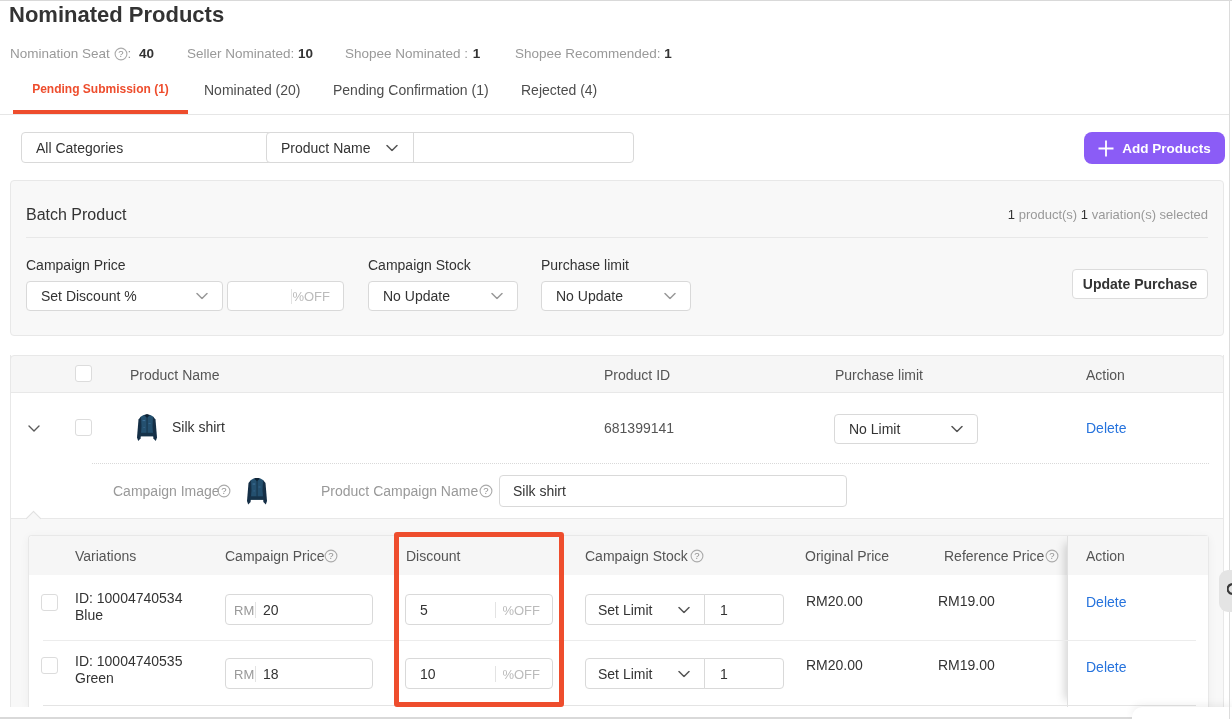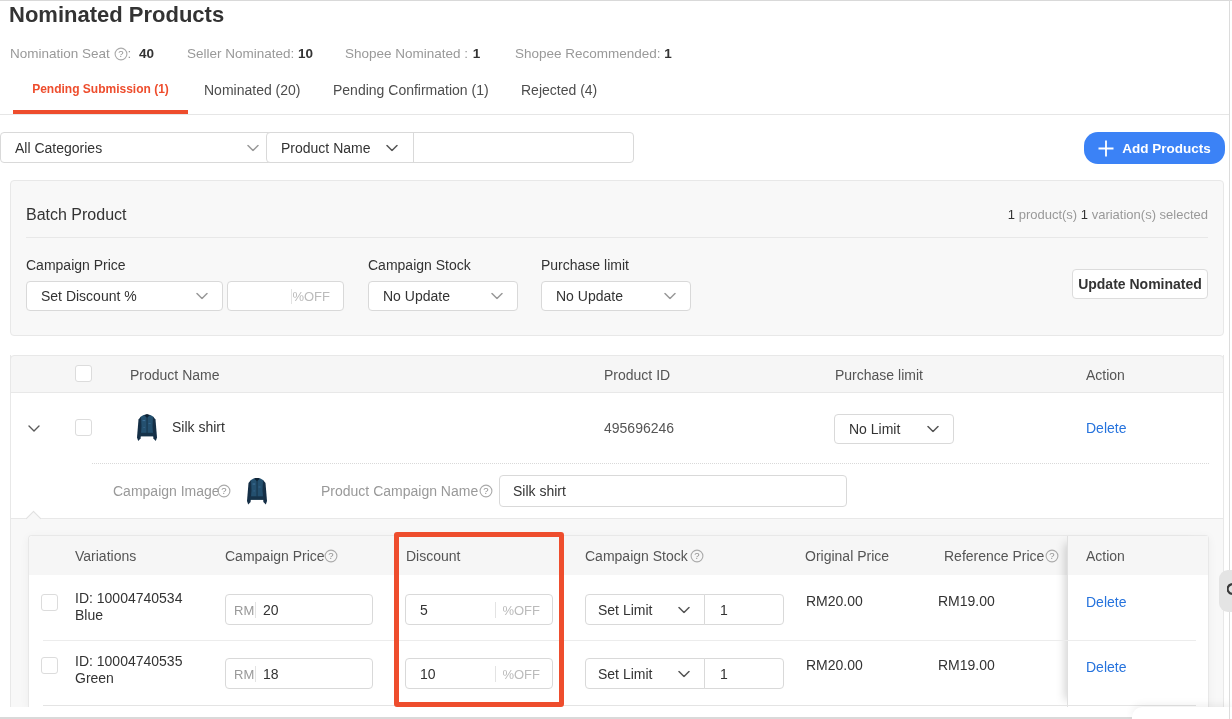--- a/index.html
+++ b/index.html
@@ -31,34 +31,34 @@
 <div class="abs" style="left:345px;top:46px;font-size:13.5px;color:#999;white-space:nowrap">Shopee Nominated : <span style="color:#333;font-weight:bold;margin-left:1px">1</span></div>
 <div class="abs" style="left:515px;top:46px;font-size:13.5px;color:#999;white-space:nowrap">Shopee Recommended: <span style="color:#333;font-weight:bold">1</span></div>
 
 <div class="abs" style="left:13px;top:82px;width:175px;text-align:center;font-size:12px;font-weight:bold;color:#ee4d2d;white-space:nowrap">Pending Submission (1)</div>
 <div class="abs" style="left:204px;top:82px;font-size:14px;color:#4d4d4d;white-space:nowrap">Nominated (20)</div>
 <div class="abs" style="left:333px;top:82px;font-size:14px;color:#4d4d4d;white-space:nowrap">Pending Confirmation (1)</div>
 <div class="abs" style="left:521px;top:82px;font-size:14px;color:#4d4d4d;white-space:nowrap">Rejected (4)</div>
 <div class="abs" style="left:0;top:114px;width:1230px;height:1px;background:#e6e6e6"></div>
 <div class="abs" style="left:13px;top:110px;width:175px;height:3.5px;background:#ee4d2d"></div>
 
-<div class="sel" style="left:0;top:132px;width:274px;height:31px">
+<div class="sel" style="left:21px;top:132px;width:274px;height:31px">
   <span class="t">All Categories</span>
   <svg class="ch" width="12" height="7" viewBox="0 0 12 7">
       <path d="M1 1 L6 6 L11 1" fill="none" stroke="#999" stroke-width="1.5" stroke-linecap="round" stroke-linejoin="round"></path>
     </svg>
 </div>
 <div class="sel" style="left:266px;top:132px;width:368px;height:31px">
   <span class="t">Product Name</span>
   <svg class="ch" style="right:auto;left:119px" width="12" height="7" viewBox="0 0 12 7">
       <path d="M1 1 L6 6 L11 1" fill="none" stroke="#555" stroke-width="1.5" stroke-linecap="round" stroke-linejoin="round"></path>
     </svg>
   <div class="abs" style="left:146px;top:0;width:1px;height:29px;background:#d9d9d9"></div>
 </div>
-<div class="abs" style="left:1084px;top:132px;width:141px;height:32px;background:#3b82f6;border-radius:14px;display:flex;align-items:center;justify-content:center;gap:8px">
+<div class="abs" style="left:1084px;top:132px;width:141px;height:32px;background:#8b5cf6;border-radius:8px;display:flex;align-items:center;justify-content:center;gap:8px">
   <svg width="16" height="17" viewBox="0 0 16 17">
       <path d="M8 0.5 V16.5 M0.5 8.5 H15.5" stroke="#fff" stroke-width="1.8"></path>
     </svg>
   <span style="font-size:13.5px;font-weight:bold;color:#fff">Add Products</span>
 </div>
 
 <div class="abs" style="left:10px;top:180px;width:1214px;height:156px;background:#f8f8f8;border:1px solid #e8e8e8;border-radius:4px"></div>
 <div class="abs" style="left:26px;top:206px;font-size:16px;color:#333">Batch Product</div>
 <div class="abs" style="right:24px;top:207px;font-size:13px;color:#999;white-space:nowrap"><span style="color:#333">1</span> product(s) <span style="color:#333">1</span> variation(s) selected</div>
 <div class="abs" style="left:26px;top:237px;width:1182px;height:1px;background:#e8e8e8"></div>
@@ -80,21 +80,21 @@
   <svg class="ch" width="12" height="7" viewBox="0 0 12 7">
       <path d="M1 1 L6 6 L11 1" fill="none" stroke="#999" stroke-width="1.5" stroke-linecap="round" stroke-linejoin="round"></path>
     </svg>
 </div>
 <div class="sel" style="left:541px;top:281px;width:150px;height:30px">
   <span class="t">No Update</span>
   <svg class="ch" width="12" height="7" viewBox="0 0 12 7">
       <path d="M1 1 L6 6 L11 1" fill="none" stroke="#999" stroke-width="1.5" stroke-linecap="round" stroke-linejoin="round"></path>
     </svg>
 </div>
-<div class="abs" style="left:1072px;top:269px;width:136px;height:30px;background:#fff;border:1px solid #dcdcdc;border-radius:4px;display:flex;align-items:center;justify-content:center;font-size:14px;font-weight:bold;color:#333">Update Nominated</div>
+<div class="abs" style="left:1072px;top:269px;width:136px;height:30px;background:#fff;border:1px solid #dcdcdc;border-radius:4px;display:flex;align-items:center;justify-content:center;font-size:14px;font-weight:bold;color:#333">Update Purchase</div>
 
 <div class="abs" style="left:10px;top:355px;width:1214px;height:38px;background:#f6f6f6;border:1px solid #e8e8e8;border-bottom:1px solid #e8e8e8;border-radius:4px 4px 0 0"></div>
 <div class="abs" style="left:10px;top:355px;width:1px;height:351.5px;background:#e8e8e8"></div>
 <div class="abs" style="left:1223px;top:355px;width:1px;height:351.5px;background:#e8e8e8"></div>
 <div class="cb" style="left:75px;top:365px"></div>
 <div class="hdr" style="left:130px;top:367px">Product Name</div>
 <div class="hdr" style="left:604px;top:367px">Product ID</div>
 <div class="hdr" style="left:835px;top:367px">Purchase limit</div>
 <div class="hdr" style="left:1086px;top:367px">Action</div>
 
@@ -107,22 +107,22 @@
   <path d="M4 2 L1.5 5 L0 23 L1.2 26.5 L3.6 24 L4.5 12 Z" fill="#152f46"></path>
   <path d="M16 2 L18.5 5 L20 23 L18.8 26.5 L16.4 24 L15.5 12 Z" fill="#152f46"></path>
   <rect x="3" y="18.3" width="14" height="3.6" fill="#16334a"></rect>
   <rect x="5.6" y="5.5" width="2.6" height="1.1" fill="#3c6e96"></rect>
   <rect x="11.5" y="8.5" width="2.2" height="1" fill="#35638a"></rect>
   <rect x="6.3" y="12.5" width="1.8" height="0.9" fill="#35638a"></rect>
   <rect x="9.6" y="2.5" width="0.9" height="16" fill="#142e44"></rect>
   <path d="M7 0.5 L10 3.2 L13 0.5 L10 -0.5 Z" fill="#0e2234"></path>
 </svg>
 <div class="txt" style="left:172px;top:419px">Silk shirt</div>
-<div class="abs" style="left:604px;top:420px;font-size:14px;color:#555">495696246</div>
-<div class="sel" style="left:834px;top:414px;width:120px;height:30px">
+<div class="abs" style="left:604px;top:420px;font-size:14px;color:#555">681399141</div>
+<div class="sel" style="left:834px;top:414px;width:144px;height:30px">
   <span class="t">No Limit</span>
   <svg class="ch" width="12" height="7" viewBox="0 0 12 7">
       <path d="M1 1 L6 6 L11 1" fill="none" stroke="#555" stroke-width="1.5" stroke-linecap="round" stroke-linejoin="round"></path>
     </svg>
 </div>
 <div class="lnk" style="left:1086px;top:420px">Delete</div>
 
 <div class="abs" style="left:92px;top:463px;width:1117px;height:1px;border-top:1px dotted #d9d9d9"></div>
 <div class="gry" style="left:113px;top:483px">Campaign Image</div>
 <svg class="abs" style="left:217px;top:484px" width="14" height="14" viewBox="0 0 14 14">

